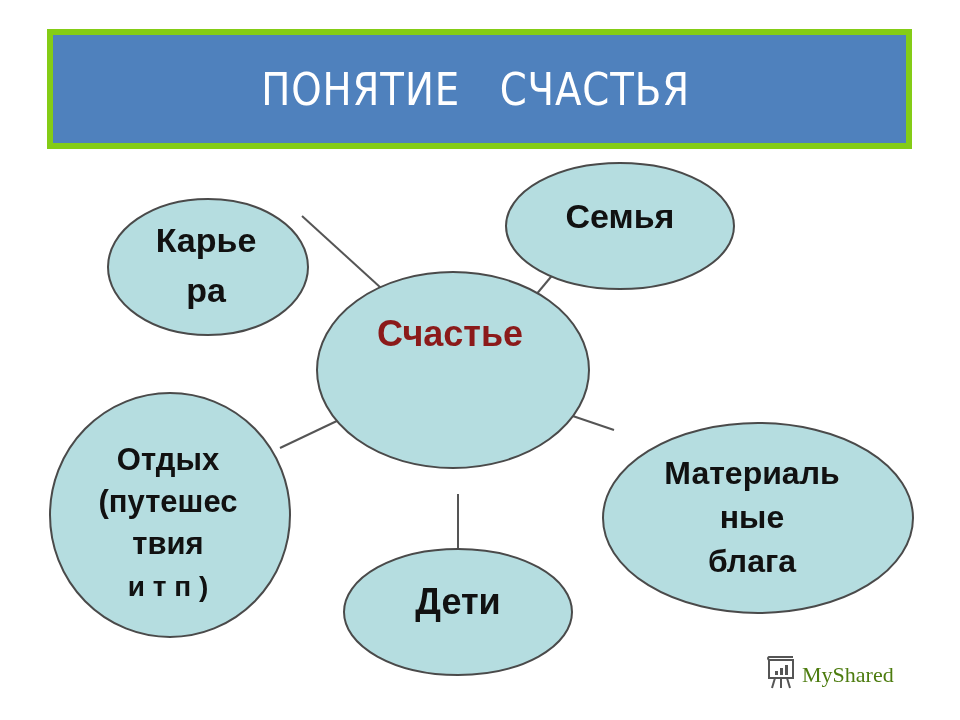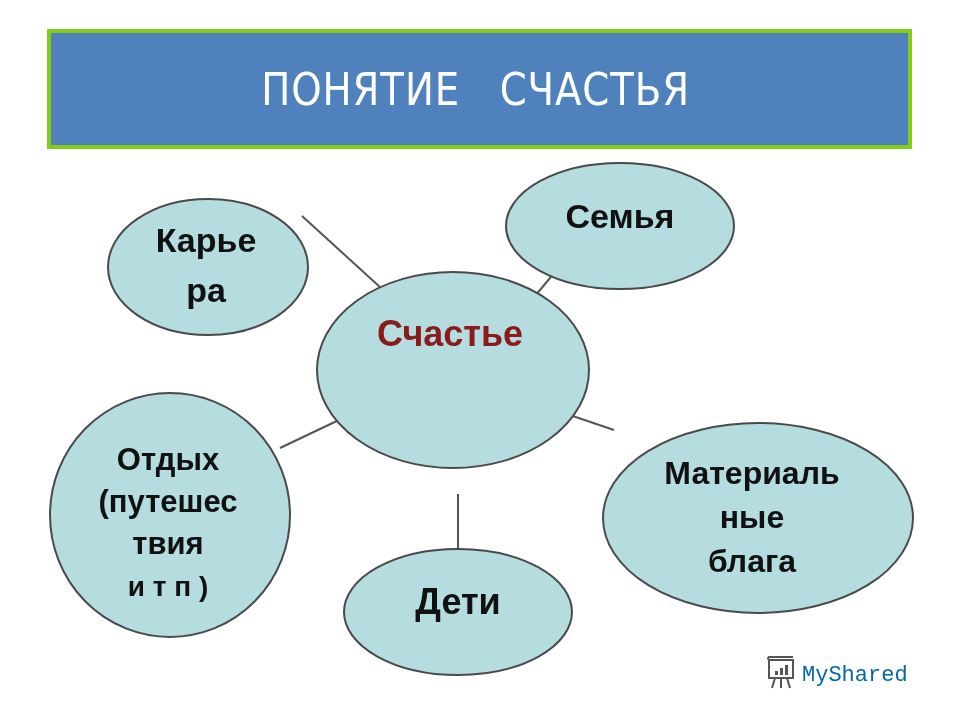--- a/index.html
+++ b/index.html
@@ -1,35 +1,35 @@
 <!DOCTYPE html>
 <html><head>
   <meta charset="utf-8">
   <style>
     html, body { margin: 0; padding: 0; background: #ffffff; }
     body { width: 960px; height: 720px; position: relative; overflow: hidden; font-family: "Liberation Sans", sans-serif; }
     .title-bar {
       position: absolute; left: 47px; top: 29px; width: 865px; height: 120px;
-      background: #4f81bd; border: 4px solid #84cc16; box-sizing: border-box;
+      background: #4f81bd; border: 6px solid #84cc16; box-sizing: border-box;
       display: flex; align-items: center; justify-content: center;
     }
     .title-text {
       color: #ffffff; font-family: "DejaVu Sans", sans-serif; font-size: 44px;
       letter-spacing: 1px; white-space: pre; font-weight: normal;
       transform: scaleX(0.88); position: relative; left: -4px;
     }
     svg.diagram { position: absolute; left: 0; top: 0; width: 960px; height: 720px; }
     .bubble { fill: #b5dde0; stroke: #4a4a4a; stroke-width: 2; }
     .conn { stroke: #555555; stroke-width: 2; fill: none; }
     .node-text { font-family: "Liberation Sans", sans-serif; font-weight: bold; fill: #111111; text-anchor: middle; }
     .center-text { fill: #8b1a1a; }
     .watermark {
       position: absolute; left: 766px; top: 656px; display: flex; align-items: center; gap: 6px;
     }
-    .wm-text { font-family: Liberation Mono, monospace; font-size: 22px; color: #0369a1; }
+    .wm-text { font-family: Liberation Serif, serif; font-size: 22px; color: #4d7c0f; }
   </style>
 </head>
 <body>
 
 <div class="title-bar">
   <span class="title-text">ПОНЯТИЕ   СЧАСТЬЯ</span>
 </div>
 
 <svg class="diagram" viewBox="0 0 960 720">
 

